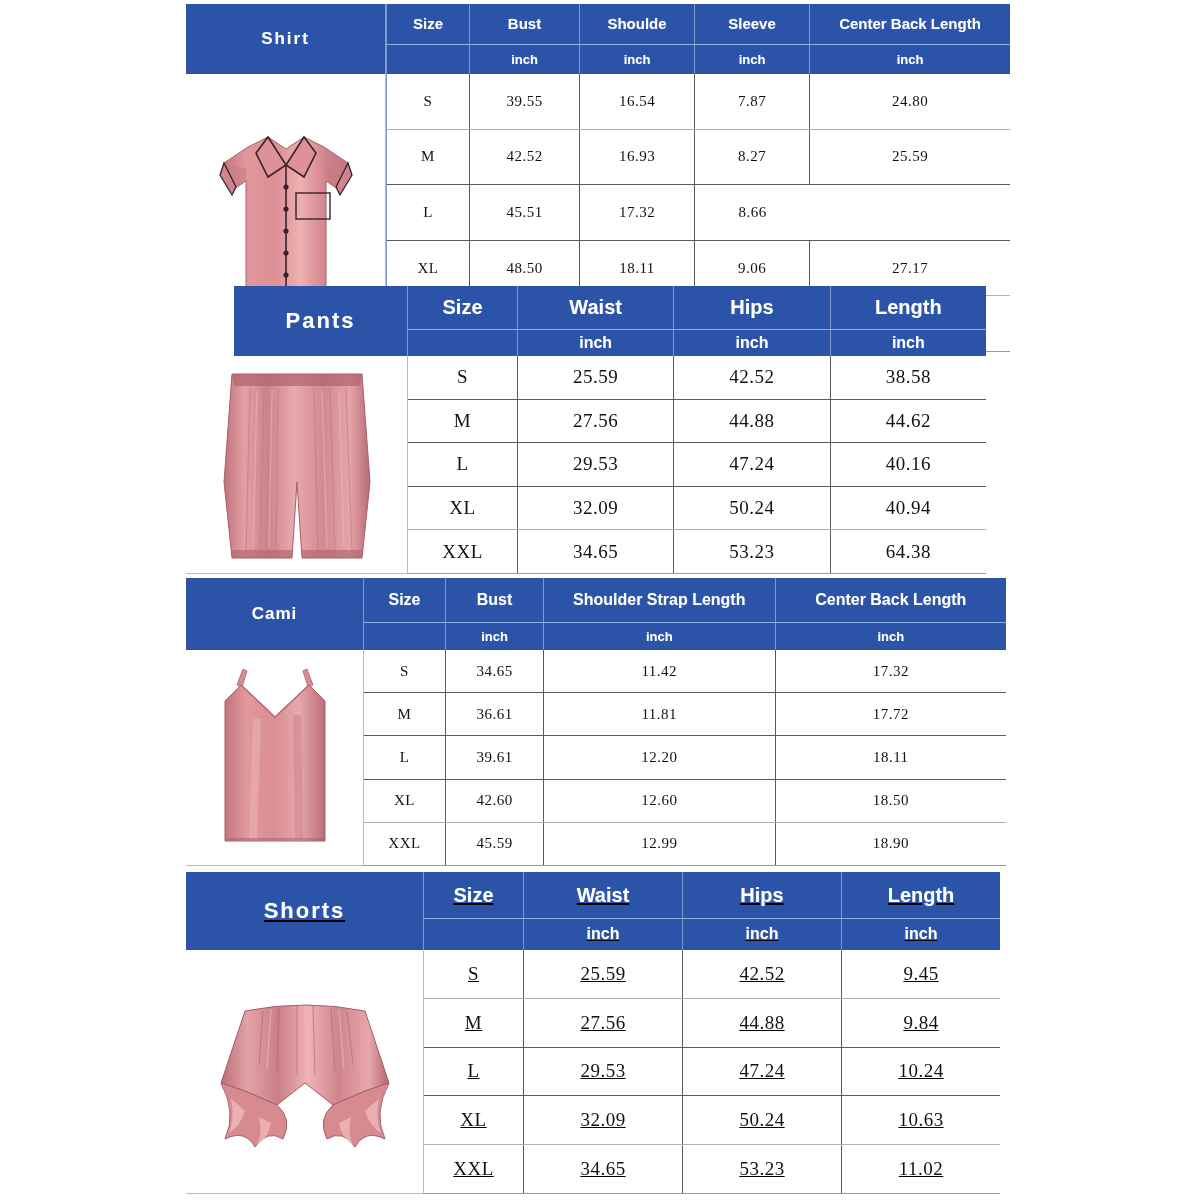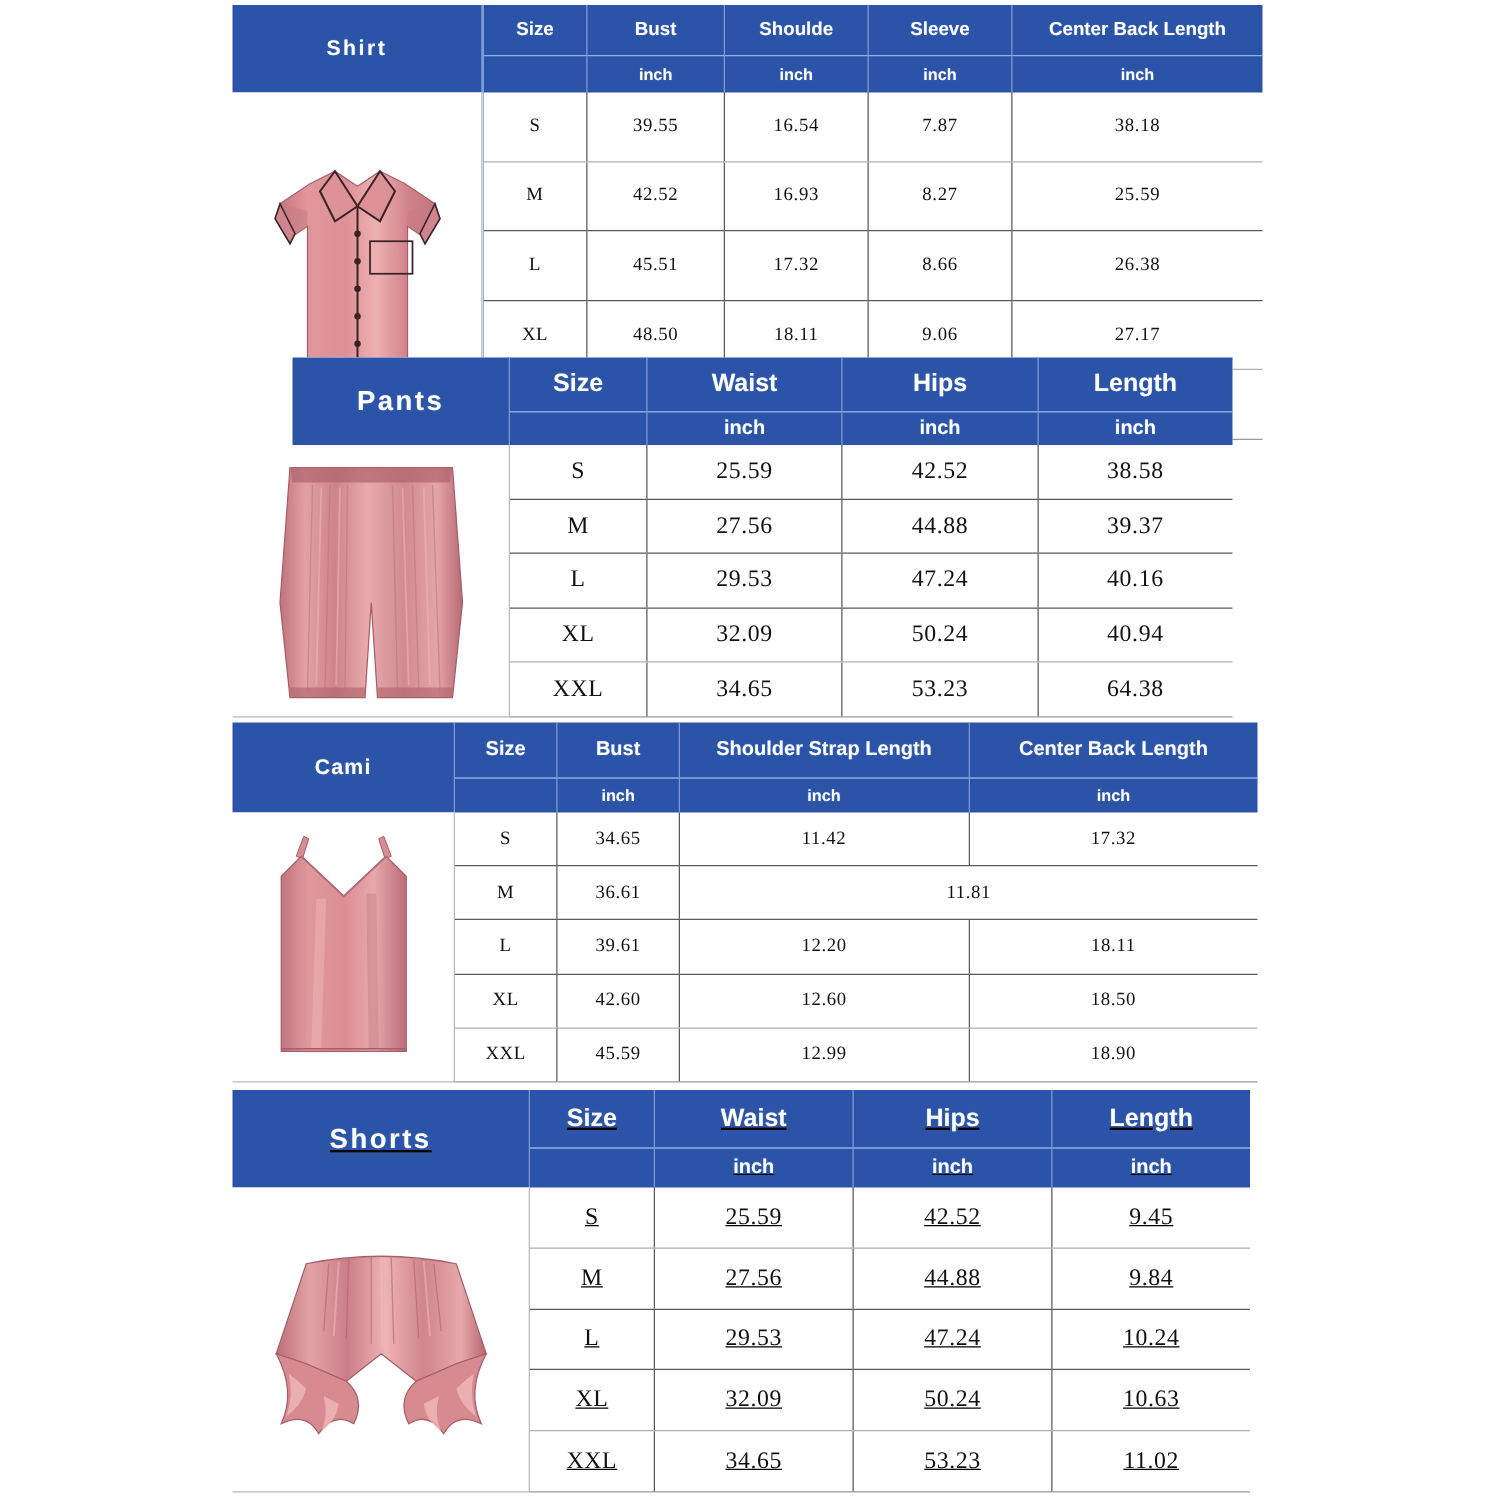--- a/index.html
+++ b/index.html
@@ -191,35 +191,34 @@
         <div class="cell" style="flex:0 0 115px">inch</div>
         <div class="cell" style="flex:0 0 115px">inch</div>
         <div class="cell" style="flex:1">inch</div>
       </div>
 
       <div class="brow light">
         <div class="cell" style="flex:0 0 83px">S</div>
         <div class="cell" style="flex:0 0 110px">39.55</div>
         <div class="cell" style="flex:0 0 115px">16.54</div>
         <div class="cell" style="flex:0 0 115px">7.87</div>
-        <div class="cell" style="flex:1">38.18</div>
+        <div class="cell" style="flex:1">24.80</div>
       </div>
       <div class="brow">
         <div class="cell" style="flex:0 0 83px">M</div>
         <div class="cell" style="flex:0 0 110px">42.52</div>
         <div class="cell" style="flex:0 0 115px">16.93</div>
         <div class="cell" style="flex:0 0 115px">8.27</div>
         <div class="cell" style="flex:1">25.59</div>
       </div>
       <div class="brow">
         <div class="cell" style="flex:0 0 83px">L</div>
         <div class="cell" style="flex:0 0 110px">45.51</div>
         <div class="cell" style="flex:0 0 115px">17.32</div>
         <div class="cell" style="flex:0 0 115px">8.66</div>
-        <div class="cell" style="flex:1">26.38</div>
       </div>
       <div class="brow light">
         <div class="cell" style="flex:0 0 83px">XL</div>
         <div class="cell" style="flex:0 0 110px">48.50</div>
         <div class="cell" style="flex:0 0 115px">18.11</div>
         <div class="cell" style="flex:0 0 115px">9.06</div>
         <div class="cell" style="flex:1">27.17</div>
       </div>
       <div class="brow">
         <div class="cell" style="flex:0 0 83px">XXL</div>
@@ -288,21 +287,21 @@
       <div class="brow">
         <div class="cell" style="flex:0 0 110px">S</div>
         <div class="cell" style="flex:1">25.59</div>
         <div class="cell" style="flex:1">42.52</div>
         <div class="cell" style="flex:1">38.58</div>
       </div>
       <div class="brow">
         <div class="cell" style="flex:0 0 110px">M</div>
         <div class="cell" style="flex:1">27.56</div>
         <div class="cell" style="flex:1">44.88</div>
-        <div class="cell" style="flex:1">39.37</div>
+        <div class="cell" style="flex:1">44.62</div>
       </div>
       <div class="brow">
         <div class="cell" style="flex:0 0 110px">L</div>
         <div class="cell" style="flex:1">29.53</div>
         <div class="cell" style="flex:1">47.24</div>
         <div class="cell" style="flex:1">40.16</div>
       </div>
       <div class="brow light">
         <div class="cell" style="flex:0 0 110px">XL</div>
         <div class="cell" style="flex:1">32.09</div>
@@ -365,20 +364,21 @@
       <div class="brow">
         <div class="cell" style="flex:0 0 82px">S</div>
         <div class="cell" style="flex:0 0 98px">34.65</div>
         <div class="cell" style="flex:1">11.42</div>
         <div class="cell" style="flex:1">17.32</div>
       </div>
       <div class="brow">
         <div class="cell" style="flex:0 0 82px">M</div>
         <div class="cell" style="flex:0 0 98px">36.61</div>
         <div class="cell" style="flex:1">11.81</div>
+        <div class="cell" style="flex:1">17.72</div>
       </div>
       <div class="brow">
         <div class="cell" style="flex:0 0 82px">L</div>
         <div class="cell" style="flex:0 0 98px">39.61</div>
         <div class="cell" style="flex:1">12.20</div>
         <div class="cell" style="flex:1">18.11</div>
       </div>
       <div class="brow light">
         <div class="cell" style="flex:0 0 82px">XL</div>
         <div class="cell" style="flex:0 0 98px">42.60</div>

